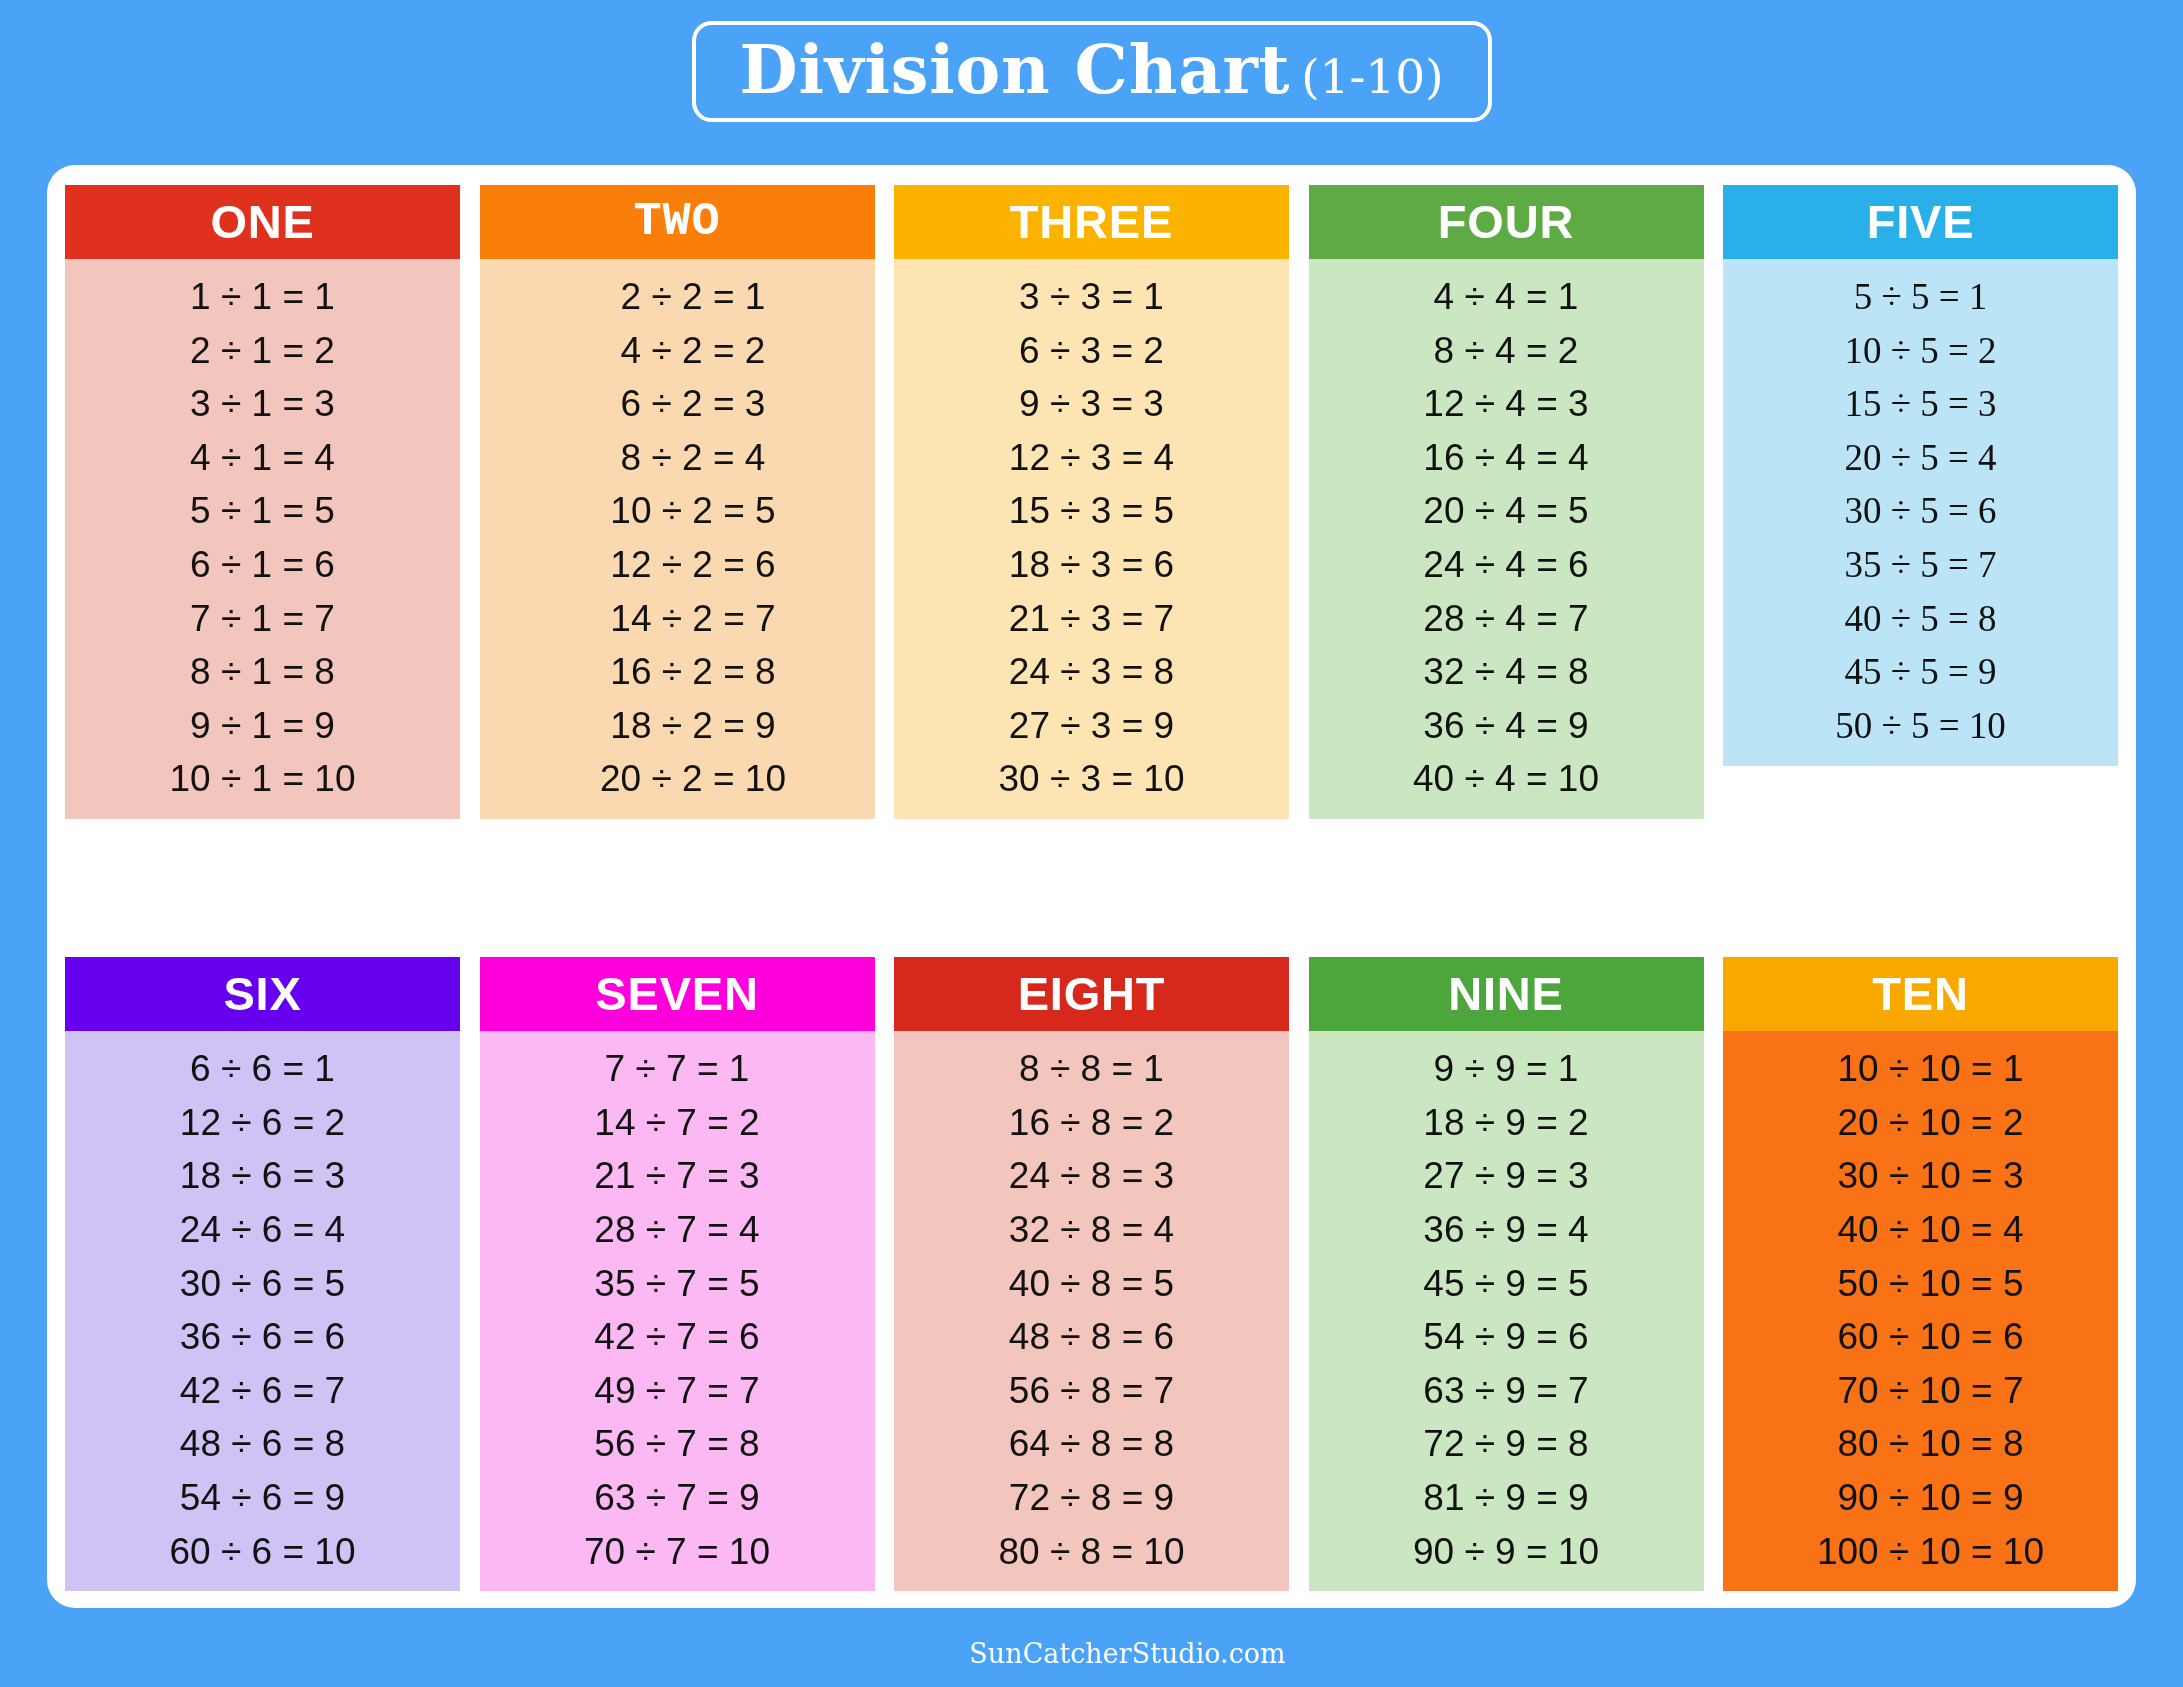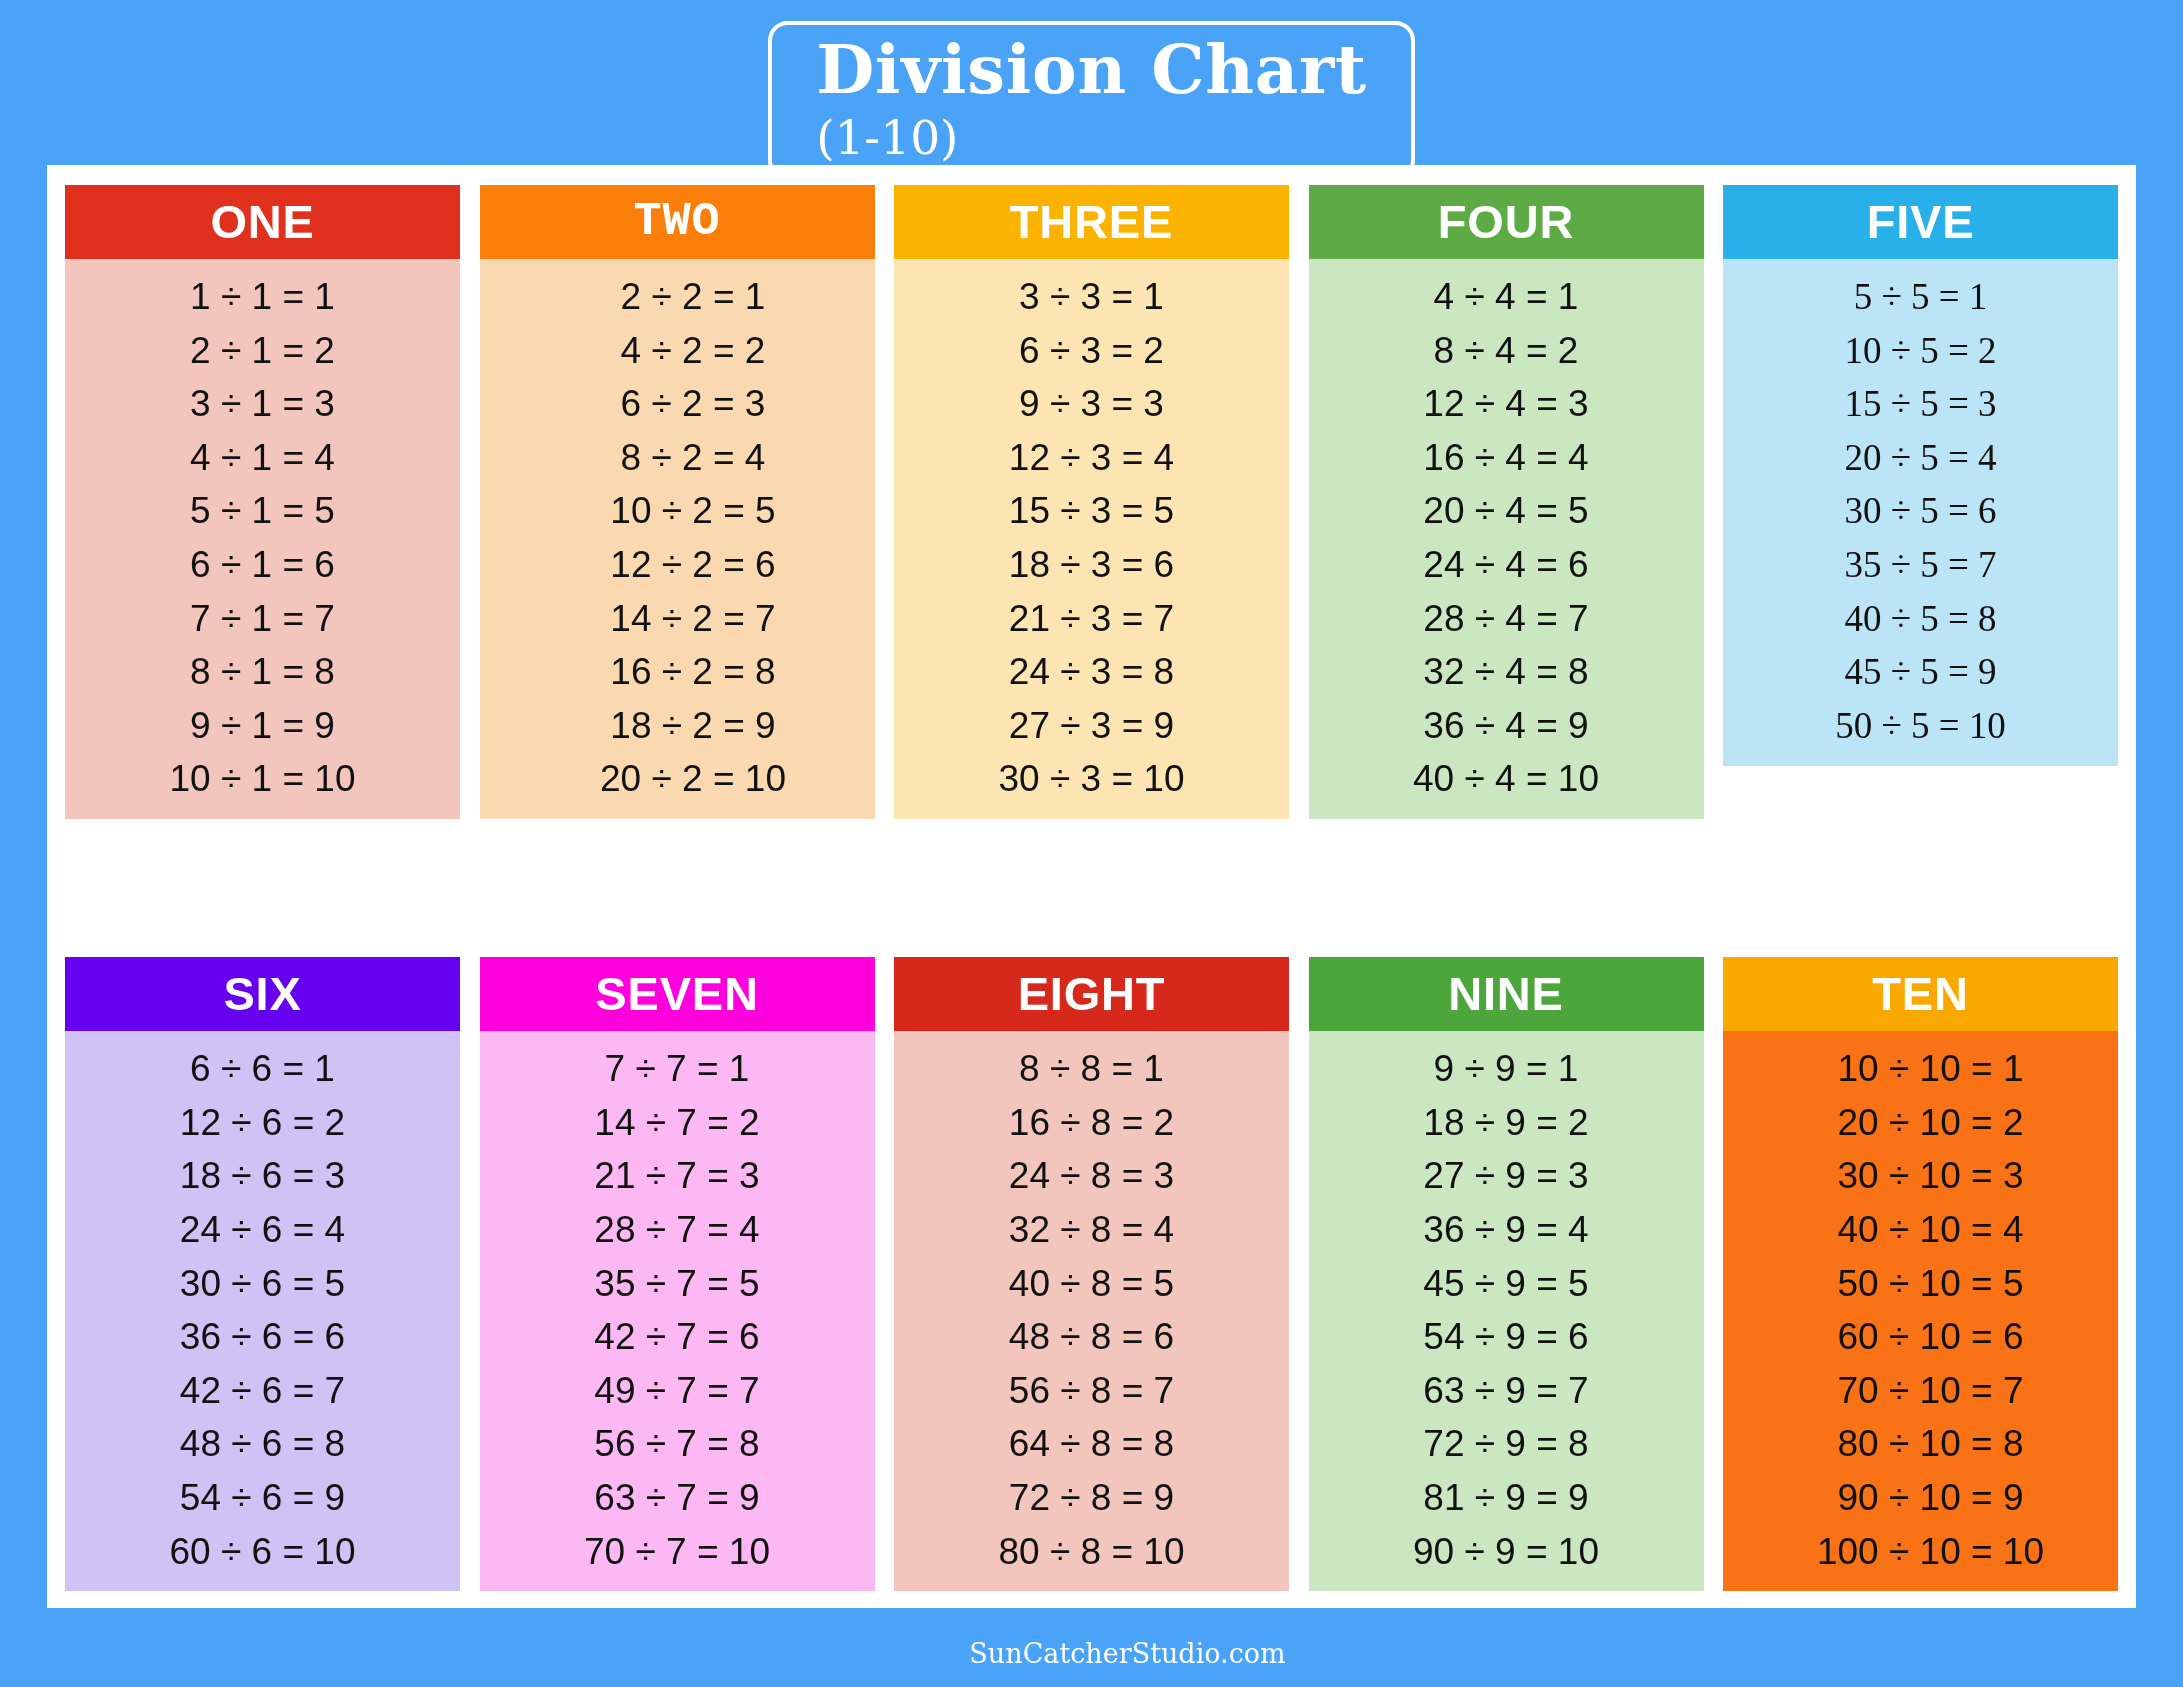--- a/index.html
+++ b/index.html
@@ -31,21 +31,20 @@
     display: flex;
     justify-content: center;
   }
   .title-box {
     border: 4.5px solid #ffffff;
     border-radius: 19.7px;
     padding: 10.6px 44px 15px 44px;
     display: flex;
     align-items: baseline;
     gap: 11px;
-    flex-direction: column;
   }
   .title-main {
     font-family: "DejaVu Serif", serif;
     font-weight: bold;
     font-size: 67px;
     color: #ffffff;
     letter-spacing: 0.8px;
     line-height: 1;
   }
   .title-sub {
@@ -61,20 +60,21 @@
     top: 165px;
     left: 47px;
     width: 2089px;
     height: 1443px;
     background: #ffffff;
     box-sizing: border-box;
     padding: 19.7px 18px 16.6px 18px;
     display: flex;
     flex-direction: column;
     justify-content: space-between;
+    border-radius: 28px;
   }
 
   .row {
     display: flex;
     justify-content: space-between;
     gap: 16.6px;
     flex: 0 0 auto;
   }
 
   .table-card {

